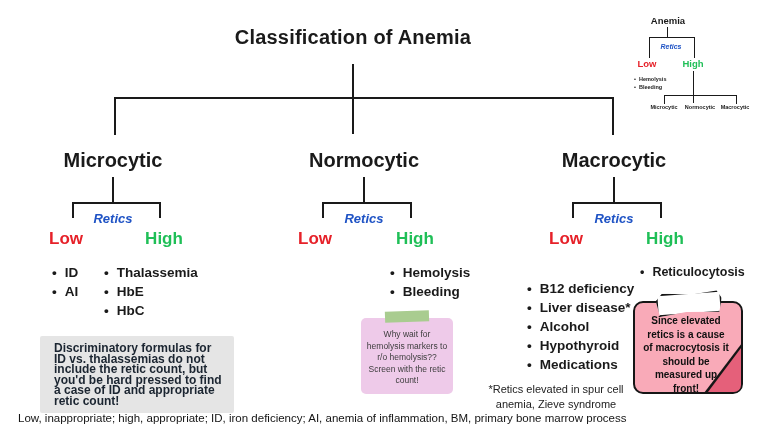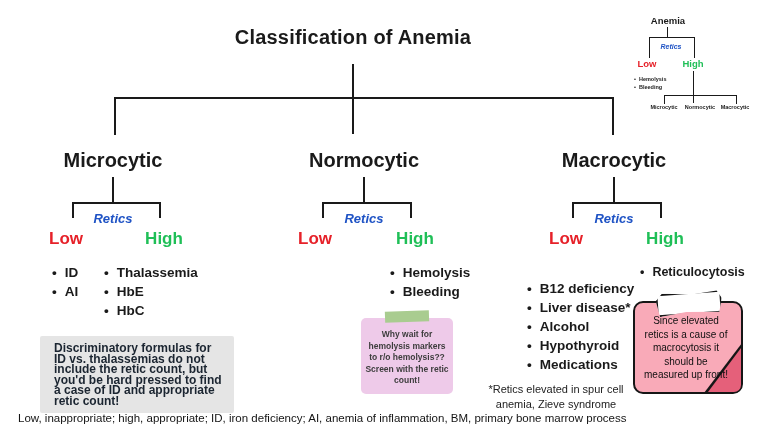--- a/index.html
+++ b/index.html
@@ -16,32 +16,32 @@
   .high{position:absolute;font-size:17px;font-weight:700;color:#1fbf57;text-align:center;}
   .list{position:absolute;}
   .li{font-size:13.5px;font-weight:700;line-height:19px;white-space:nowrap;}
   .li::before{content:"•";margin-right:8px;}
   .blue-note{position:absolute;left:40px;top:336px;width:172px;background:#e5e5e5;border-radius:2px;
              padding:7px 8px 7px 14px;font-size:12px;font-weight:700;line-height:10.5px;color:#1b2531;}
   .sticky-n{position:absolute;left:361px;top:311px;width:92px;height:83px;}
   .sticky-n .body{position:absolute;left:0;top:7px;width:92px;height:76px;background:#eecae9;border-radius:5px;}
   .sticky-n .tape{position:absolute;left:24px;top:0;width:44px;height:11px;background:#a9cc90;transform:rotate(-2deg);}
   .sticky-n .txt{position:absolute;left:3px;top:18px;width:86px;text-align:center;
-                 font-size:8.5px;font-weight:700;line-height:11.5px;color:#3d3d3d;}
+                 font-size:8.5px;font-weight:400;line-height:11.5px;color:#3d3d3d;}
   .sticky-m{position:absolute;left:632px;top:292px;width:113px;height:104px;}
   .sticky-m .body{position:absolute;left:1px;top:9px;width:106px;height:89px;background:#f9aab8;
                   border:2.5px solid #161616;border-radius:10px;}
   .sticky-m .curl-edge{position:absolute;right:3px;bottom:3px;width:38px;height:50px;background:#161616;
                   clip-path:polygon(100% 0,100% 100%,0 100%);border-radius:0 0 8px 0;}
   .sticky-m .curl{position:absolute;right:4px;bottom:4px;width:33px;height:44px;background:#e5607a;
                   clip-path:polygon(100% 0,100% 100%,0 100%);border-radius:0 0 7px 0;}
   .sticky-m .tape{position:absolute;left:24px;top:0;width:62px;height:19px;background:#ffffff;border:2px solid #161616;
                   transform:rotate(-4deg);clip-path:polygon(0 30%,10% 0,55% 12%,93% 2%,100% 35%,95% 95%,45% 86%,5% 100%);}
   .sticky-m .txt{position:absolute;left:10px;top:22px;width:88px;text-align:center;
-                 font-size:10px;font-weight:400;line-height:13.5px;color:#101010;}
+                 font-size:10px;font-weight:700;line-height:13.5px;color:#101010;}
   .footnote{position:absolute;left:468px;top:362px;width:176px;text-align:center;
             font-size:11px;line-height:14.5px;color:#222;margin-top:20px;}
   .legend{position:absolute;left:18px;top:412px;font-size:11.5px;color:#141414;white-space:nowrap;}
   
   .mini-root{position:absolute;left:638px;top:15px;width:60px;text-align:center;font-size:9.5px;font-weight:700;}
   .mini-retics{position:absolute;left:649px;top:43px;width:44px;text-align:center;
                font-size:7px;font-weight:700;font-style:italic;color:#1f53c5;}
   .mini-low{position:absolute;left:632px;top:58px;width:30px;text-align:center;font-size:9.5px;font-weight:700;color:#e62129;}
   .mini-high{position:absolute;left:678px;top:58px;width:30px;text-align:center;font-size:9.5px;font-weight:700;color:#1fbf57;}
   .mini-li{font-size:5.5px;font-weight:700;line-height:8px;white-space:nowrap;}

